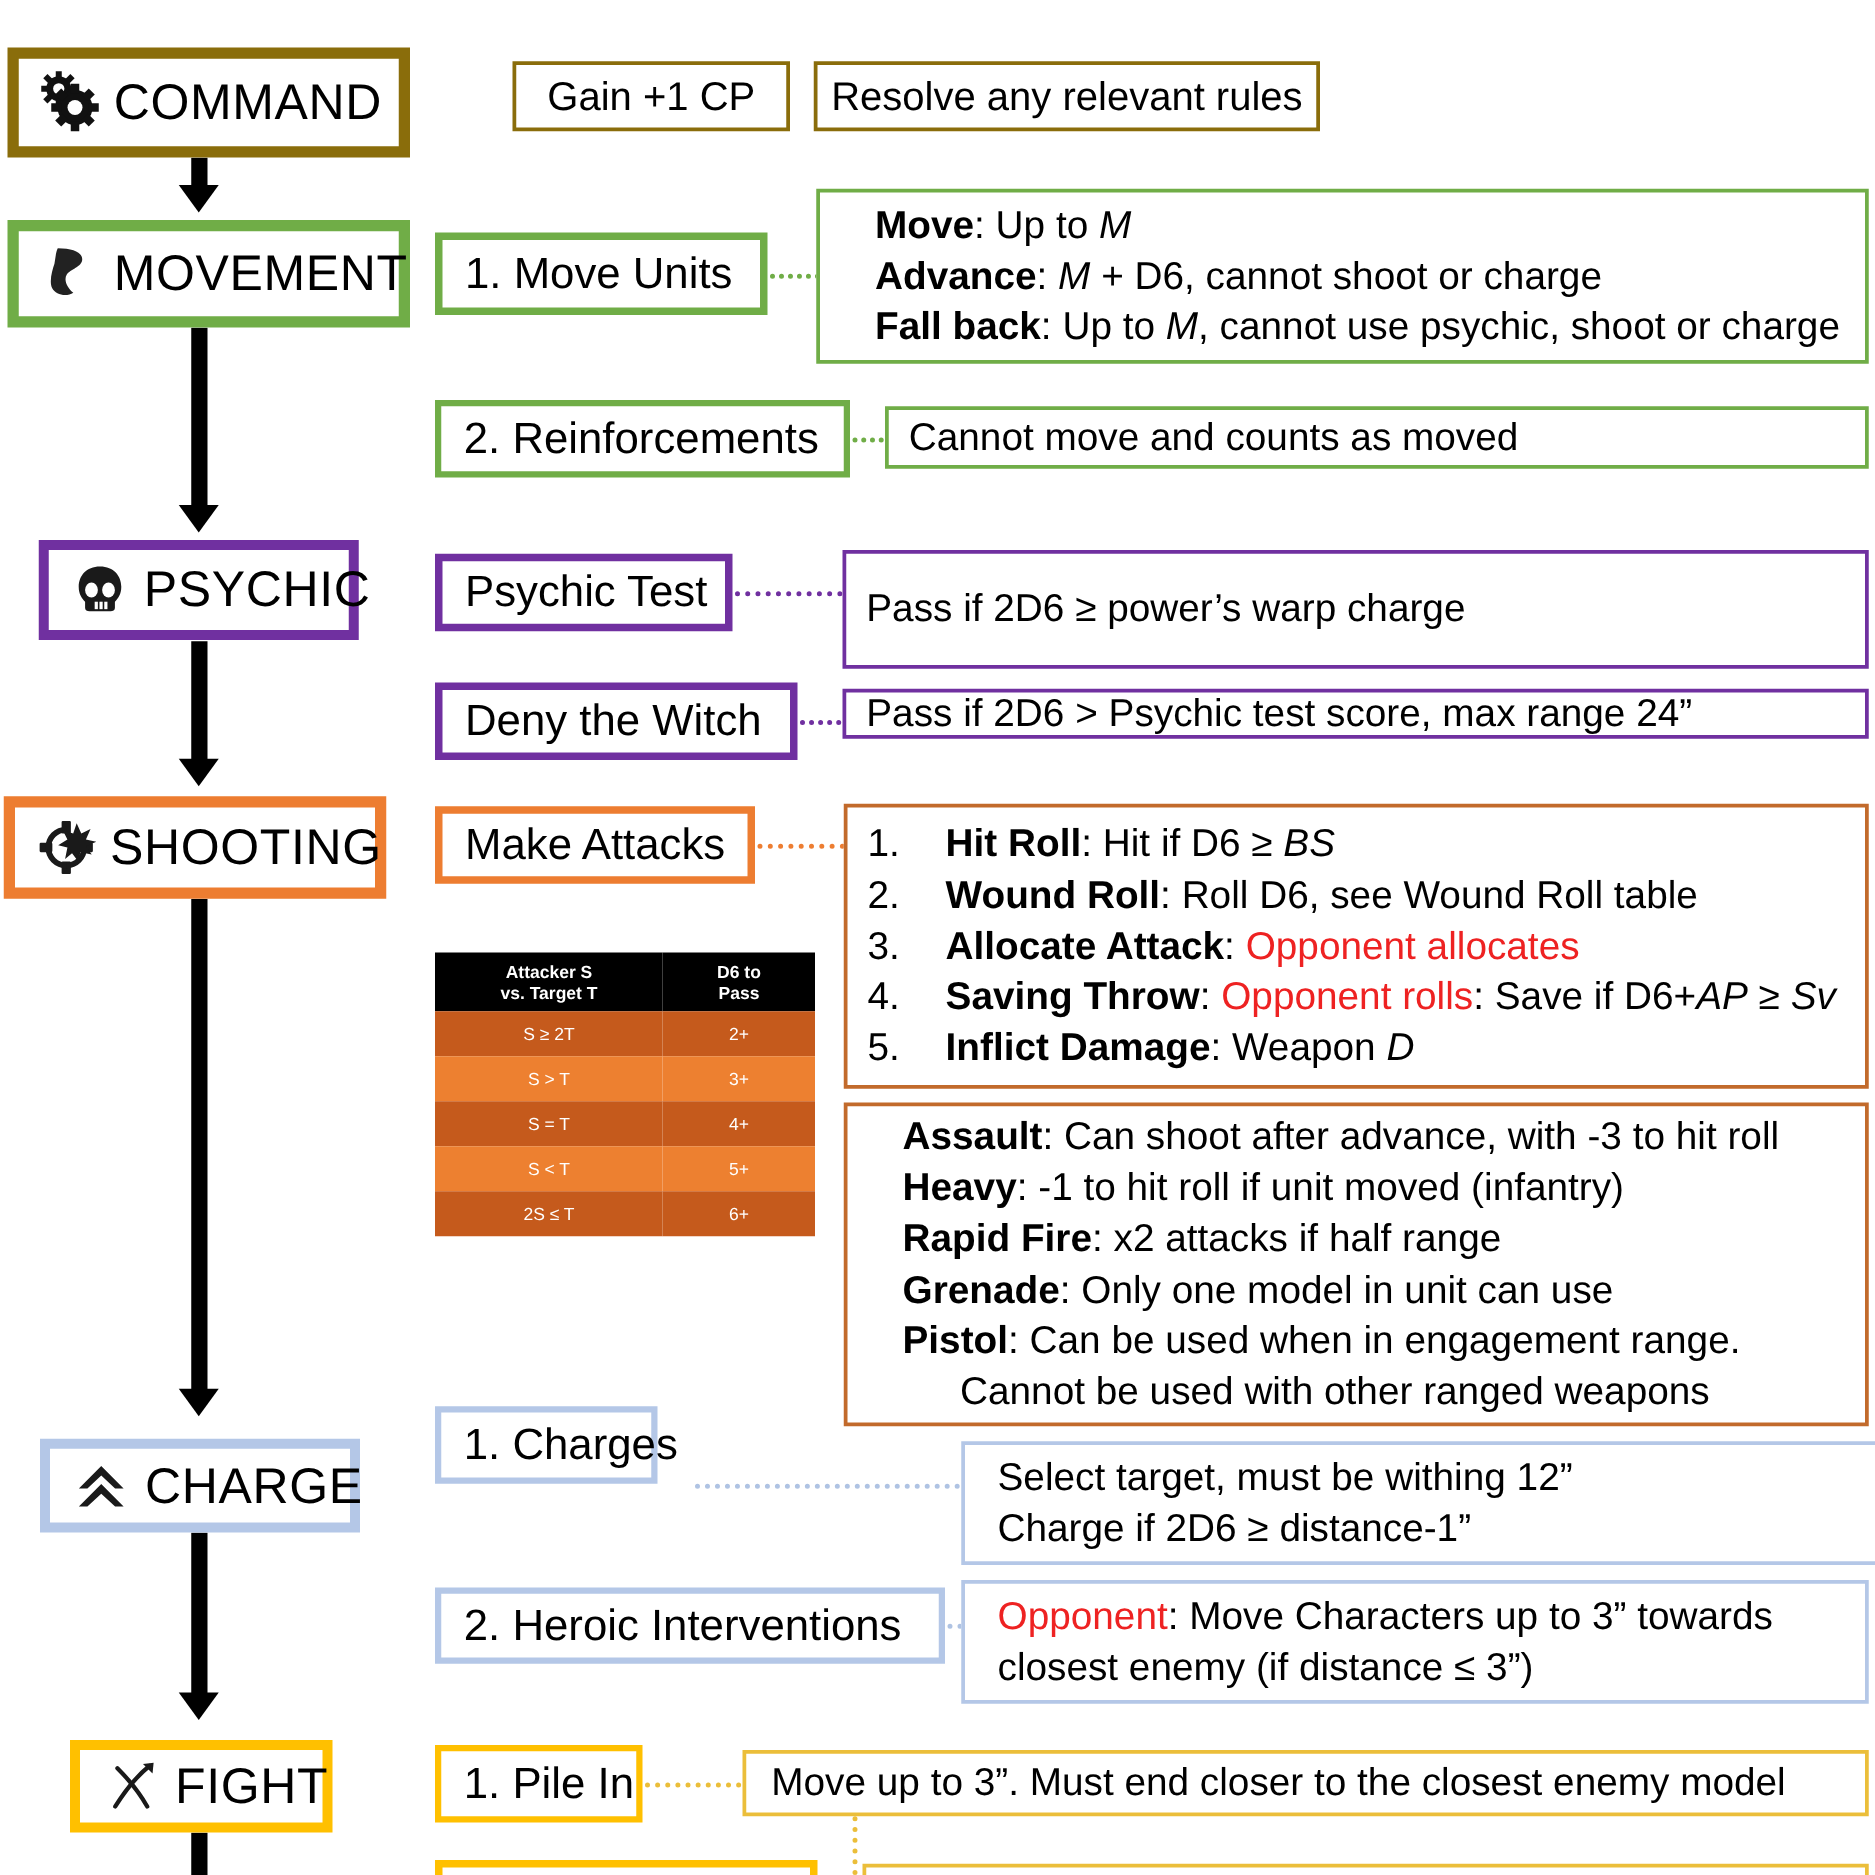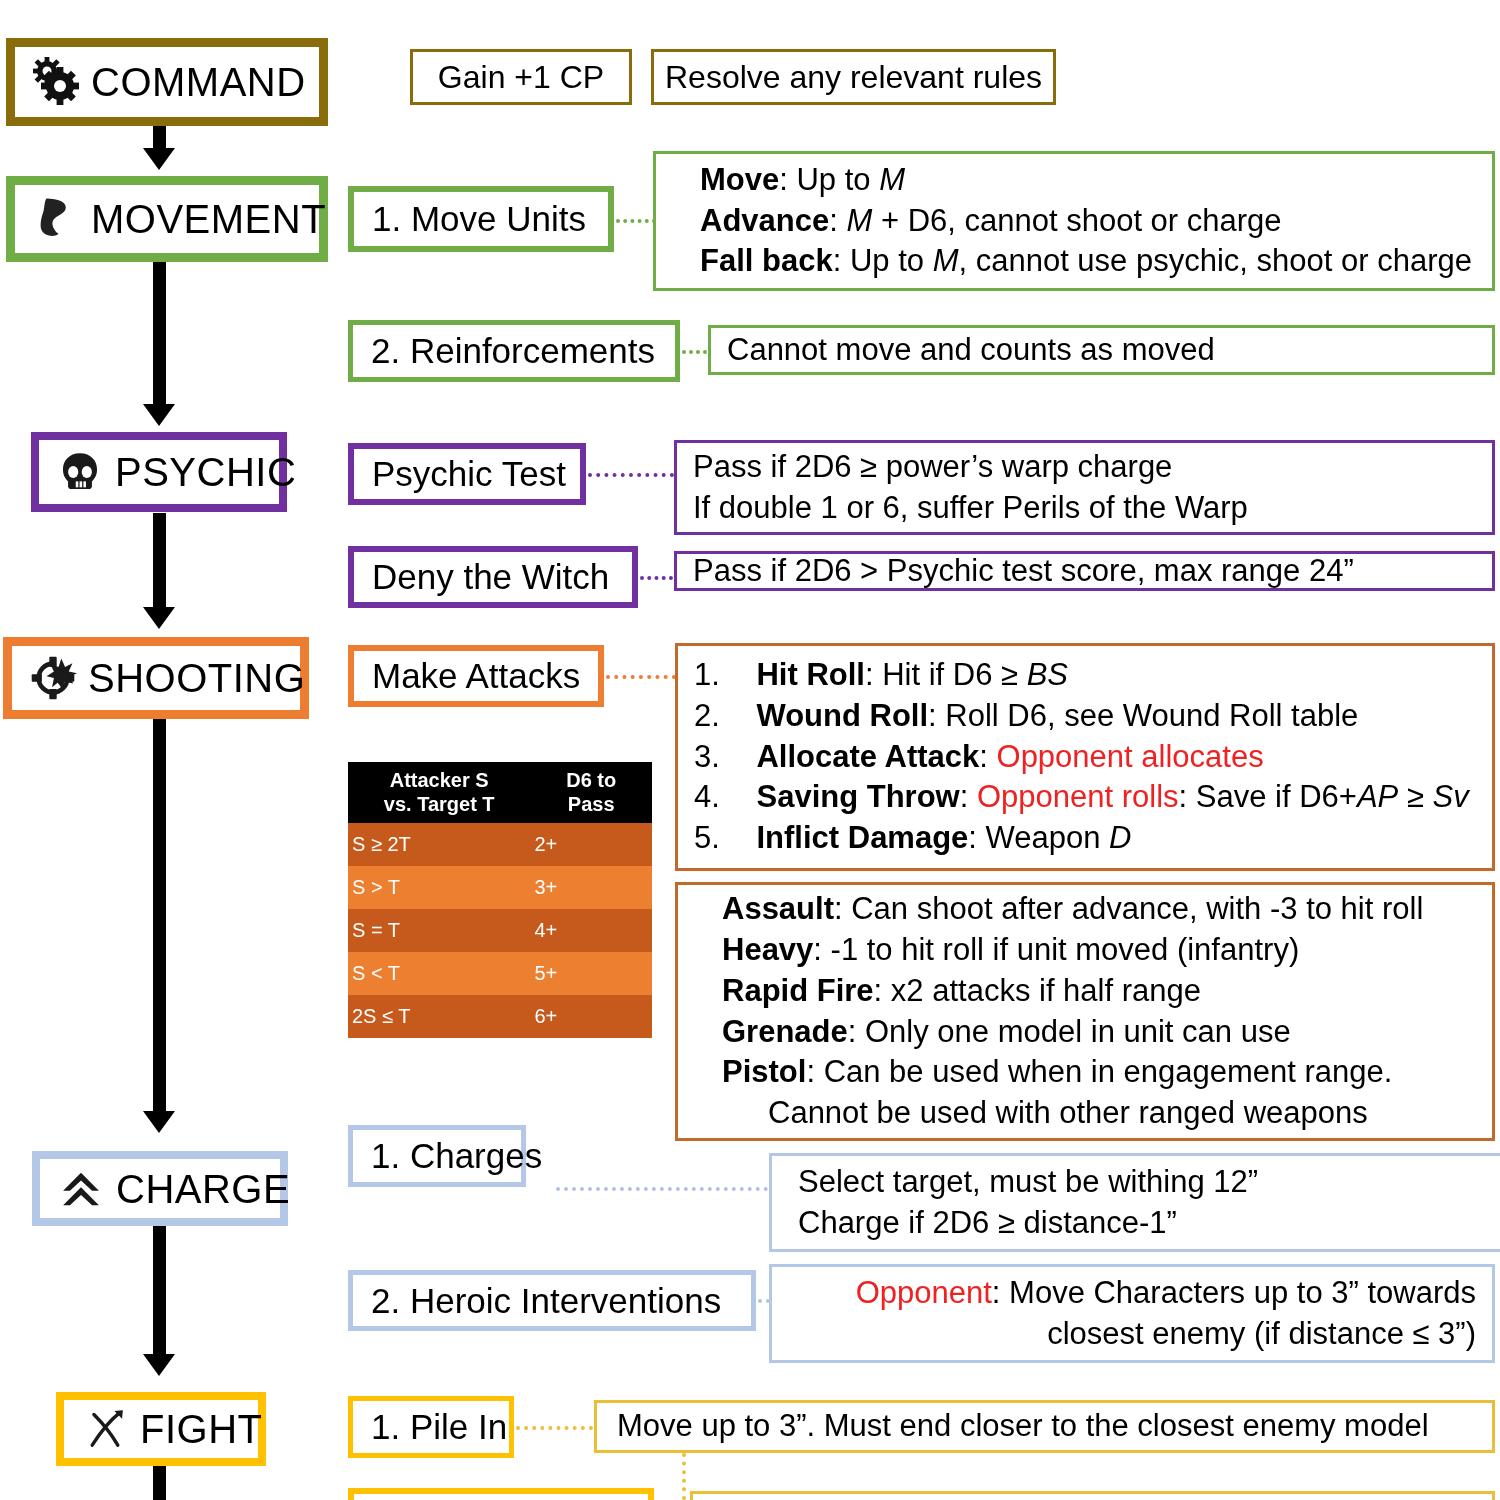--- a/index.html
+++ b/index.html
@@ -89,22 +89,23 @@
     position: absolute;
     width: 0;
     border-left-width: 4px;
     border-left-style: dotted;
   }
 
   
   .wtable {
     position: absolute;
     border-collapse: collapse;
-    font-size: 20px;
+    font-size: 14px;
     color: #ffffff;
+    text-align: center;
   }
   .wtable th {
     background: #000000;
     font-weight: bold;
     padding: 7px 4px;
     line-height: 1.18;
   }
   .wtable td {
     padding: 10px 4px;
     font-weight: normal;
@@ -264,21 +265,20 @@
     <span class="ln">Cannot move and counts as moved</span>
   </div>
 
   <div class="step" style="left:348px; top:443px; width:238px; height:62px; border:6px solid #7030A0;">
     <span>Psychic Test</span>
   </div>
   <div class="leader" style="left:588px; top:473px; width:86px; border-top-color:#7030A0;"></div>
 
   <div class="detail" style="left:674px; top:440px; width:821px; height:95px; border:3px solid #7030A0;">
     <span class="ln">Pass if 2D6 ≥ power’s warp charge</span>
-    <span class="ln">If double 1 or 6, suffer Perils of the Warp</span>
   </div>
 
   <div class="step" style="left:348px; top:546px; width:290px; height:62px; border:6px solid #7030A0;">
     <span>Deny the Witch</span>
   </div>
   <div class="leader" style="left:640px; top:576px; width:33px; border-top-color:#7030A0;"></div>
 
   <div class="detail" style="left:674px; top:551px; width:821px; height:40px; border:3px solid #7030A0; justify-content:center;">
     <span class="ln">Pass if 2D6 &gt; Psychic test score, max range 24”</span>
   </div>
@@ -350,21 +350,21 @@
   <div class="detail" style="left:769px; top:1153px; width:786px; height:99px; border:3px solid #B4C7E7; padding-left:26px;">
     <span class="ln">Select target, must be withing 12”</span>
     <span class="ln">Charge if 2D6 ≥ distance-1”</span>
   </div>
 
   <div class="step" style="left:348px; top:1270px; width:408px; height:61px; border:5px solid #B4C7E7;">
     <span>2. Heroic Interventions</span>
   </div>
   <div class="leader" style="left:758px; top:1299px; width:12px; border-top-color:#AFC3E3;"></div>
 
-  <div class="detail" style="left:769px; top:1264px; width:726px; height:99px; border:3px solid #B4C7E7; padding-left:26px;text-align:right;">
+  <div class="detail" style="left:769px; top:1264px; width:726px; height:99px; border:3px solid #B4C7E7; padding-left:26px;">
     <span class="ln"><span class="red">Opponent</span><span>: Move Characters up to 3” towards</span></span>
     <span class="ln">closest enemy (if distance ≤ 3”)</span>
   </div>
 
   <div class="step" style="left:348px; top:1396px; width:166px; height:62px; border:5px solid #FFC000;">
     <span>1. Pile In</span>
   </div>
   <div class="leader" style="left:516px; top:1426px; width:77px; border-top-color:#EBBE3A;"></div>
 
   <div class="detail" style="left:594px; top:1400px; width:901px; height:53px; border:3px solid #EBBE3A; justify-content:center; padding-left:20px;">

